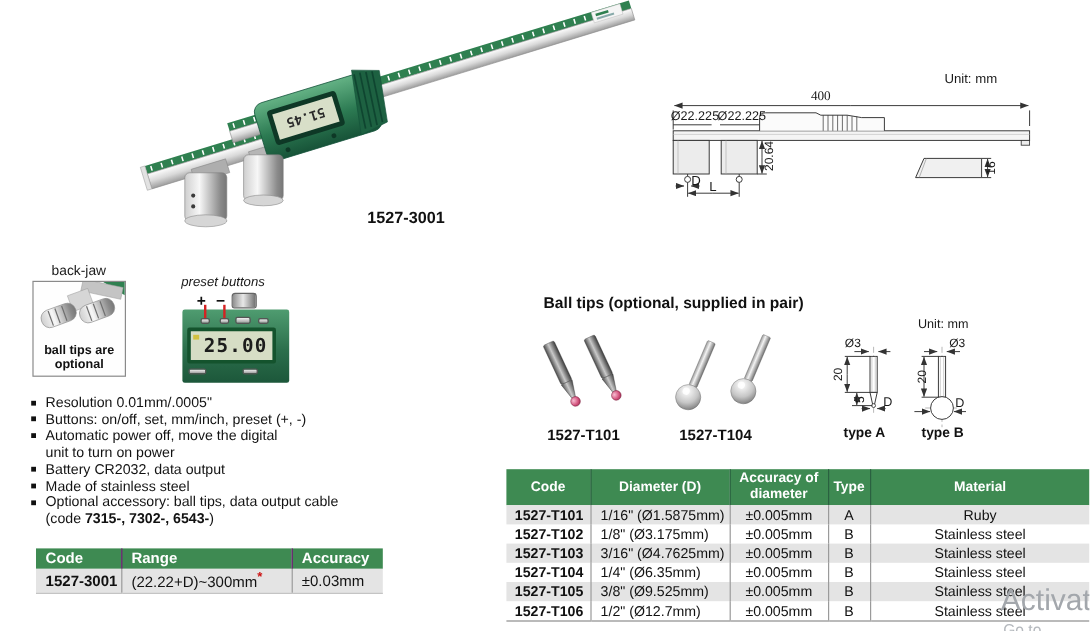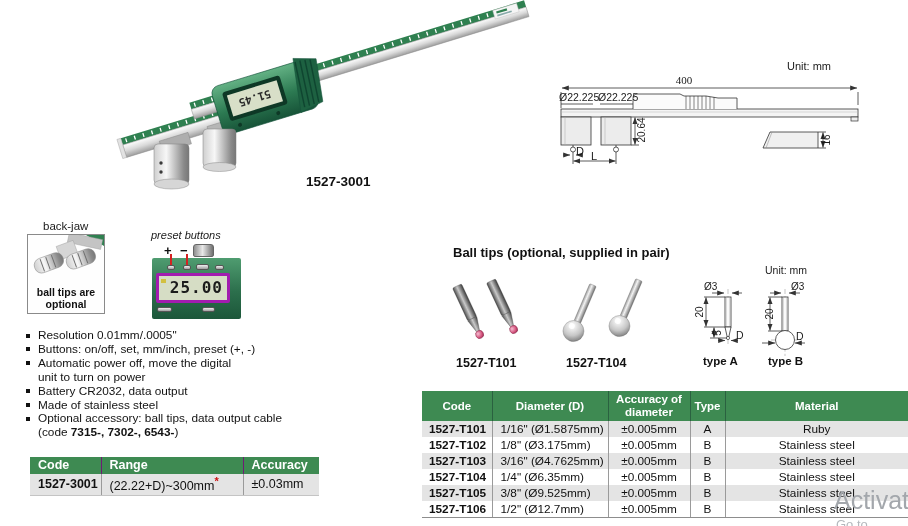--- a/index.html
+++ b/index.html
@@ -40,21 +40,21 @@
   #backjaw-box { position:absolute; left:27px; top:234px; width:78px; height:80px; border:1px solid #8a8a8a; background:#fefefe; }
   #backjaw-caption { position:absolute; left:0; bottom:3px; width:100%; text-align:center; font-size:10.5px; font-weight:bold; line-height:12px; }
 
   
   #preset-box { position:absolute; left:149px; top:243px; width:92px; height:76px; background:#fff; }
   #preset-box .green { position:absolute; left:3px; top:15px; width:89px; height:61px; background:linear-gradient(180deg,#4f9c70,#2c6f4c 55%,#1c573a); border-radius:2px; }
   #preset-box .knob { position:absolute; left:44px; top:1px; width:21px; height:13px; background:linear-gradient(90deg,#8f8f8f,#e8e8e8 45%,#707070); border-radius:3px 3px 2px 2px; border:0.5px solid #666; }
   #preset-box .pm { position:absolute; top:0px; font-size:13px; font-weight:bold; color:#111; }
   #preset-box .rline { position:absolute; width:2px; height:14px; background:#d42222; }
   #preset-box .btn { position:absolute; background:linear-gradient(180deg,#efefef,#9f9f9f); border-radius:2px; border:0.5px solid #555; }
-  #preset-lcd { position:absolute; left:7px; top:30px; width:74px; height:30px; background:#d6ddc5; border:3px solid #a21caf; border-radius:2px; }
+  #preset-lcd { position:absolute; left:7px; top:30px; width:74px; height:30px; background:#d6ddc5; border:3px solid #14532d; border-radius:2px; }
   #preset-lcd .digits { position:absolute; right:4px; top:2px; font-family:"DejaVu Sans Mono", monospace; font-weight:bold; font-size:16px; letter-spacing:1px; color:#1c1c1c; }
   #preset-lcd .ind { position:absolute; left:2px; top:3px; width:5px; height:4px; background:#d2c040; }
 
   
   #watermark1 { position:absolute; left:834px; top:486px; font-size:25px; color:#a3a7ac; font-weight:400; }
   #watermark2 { position:absolute; left:836px; top:517px; font-size:13px; color:#b4b8bd; }
 
   .title-bold { position:absolute; font-weight:bold; font-size:13px; color:#111; white-space:nowrap; }
   svg { display:block; }
 </style>

